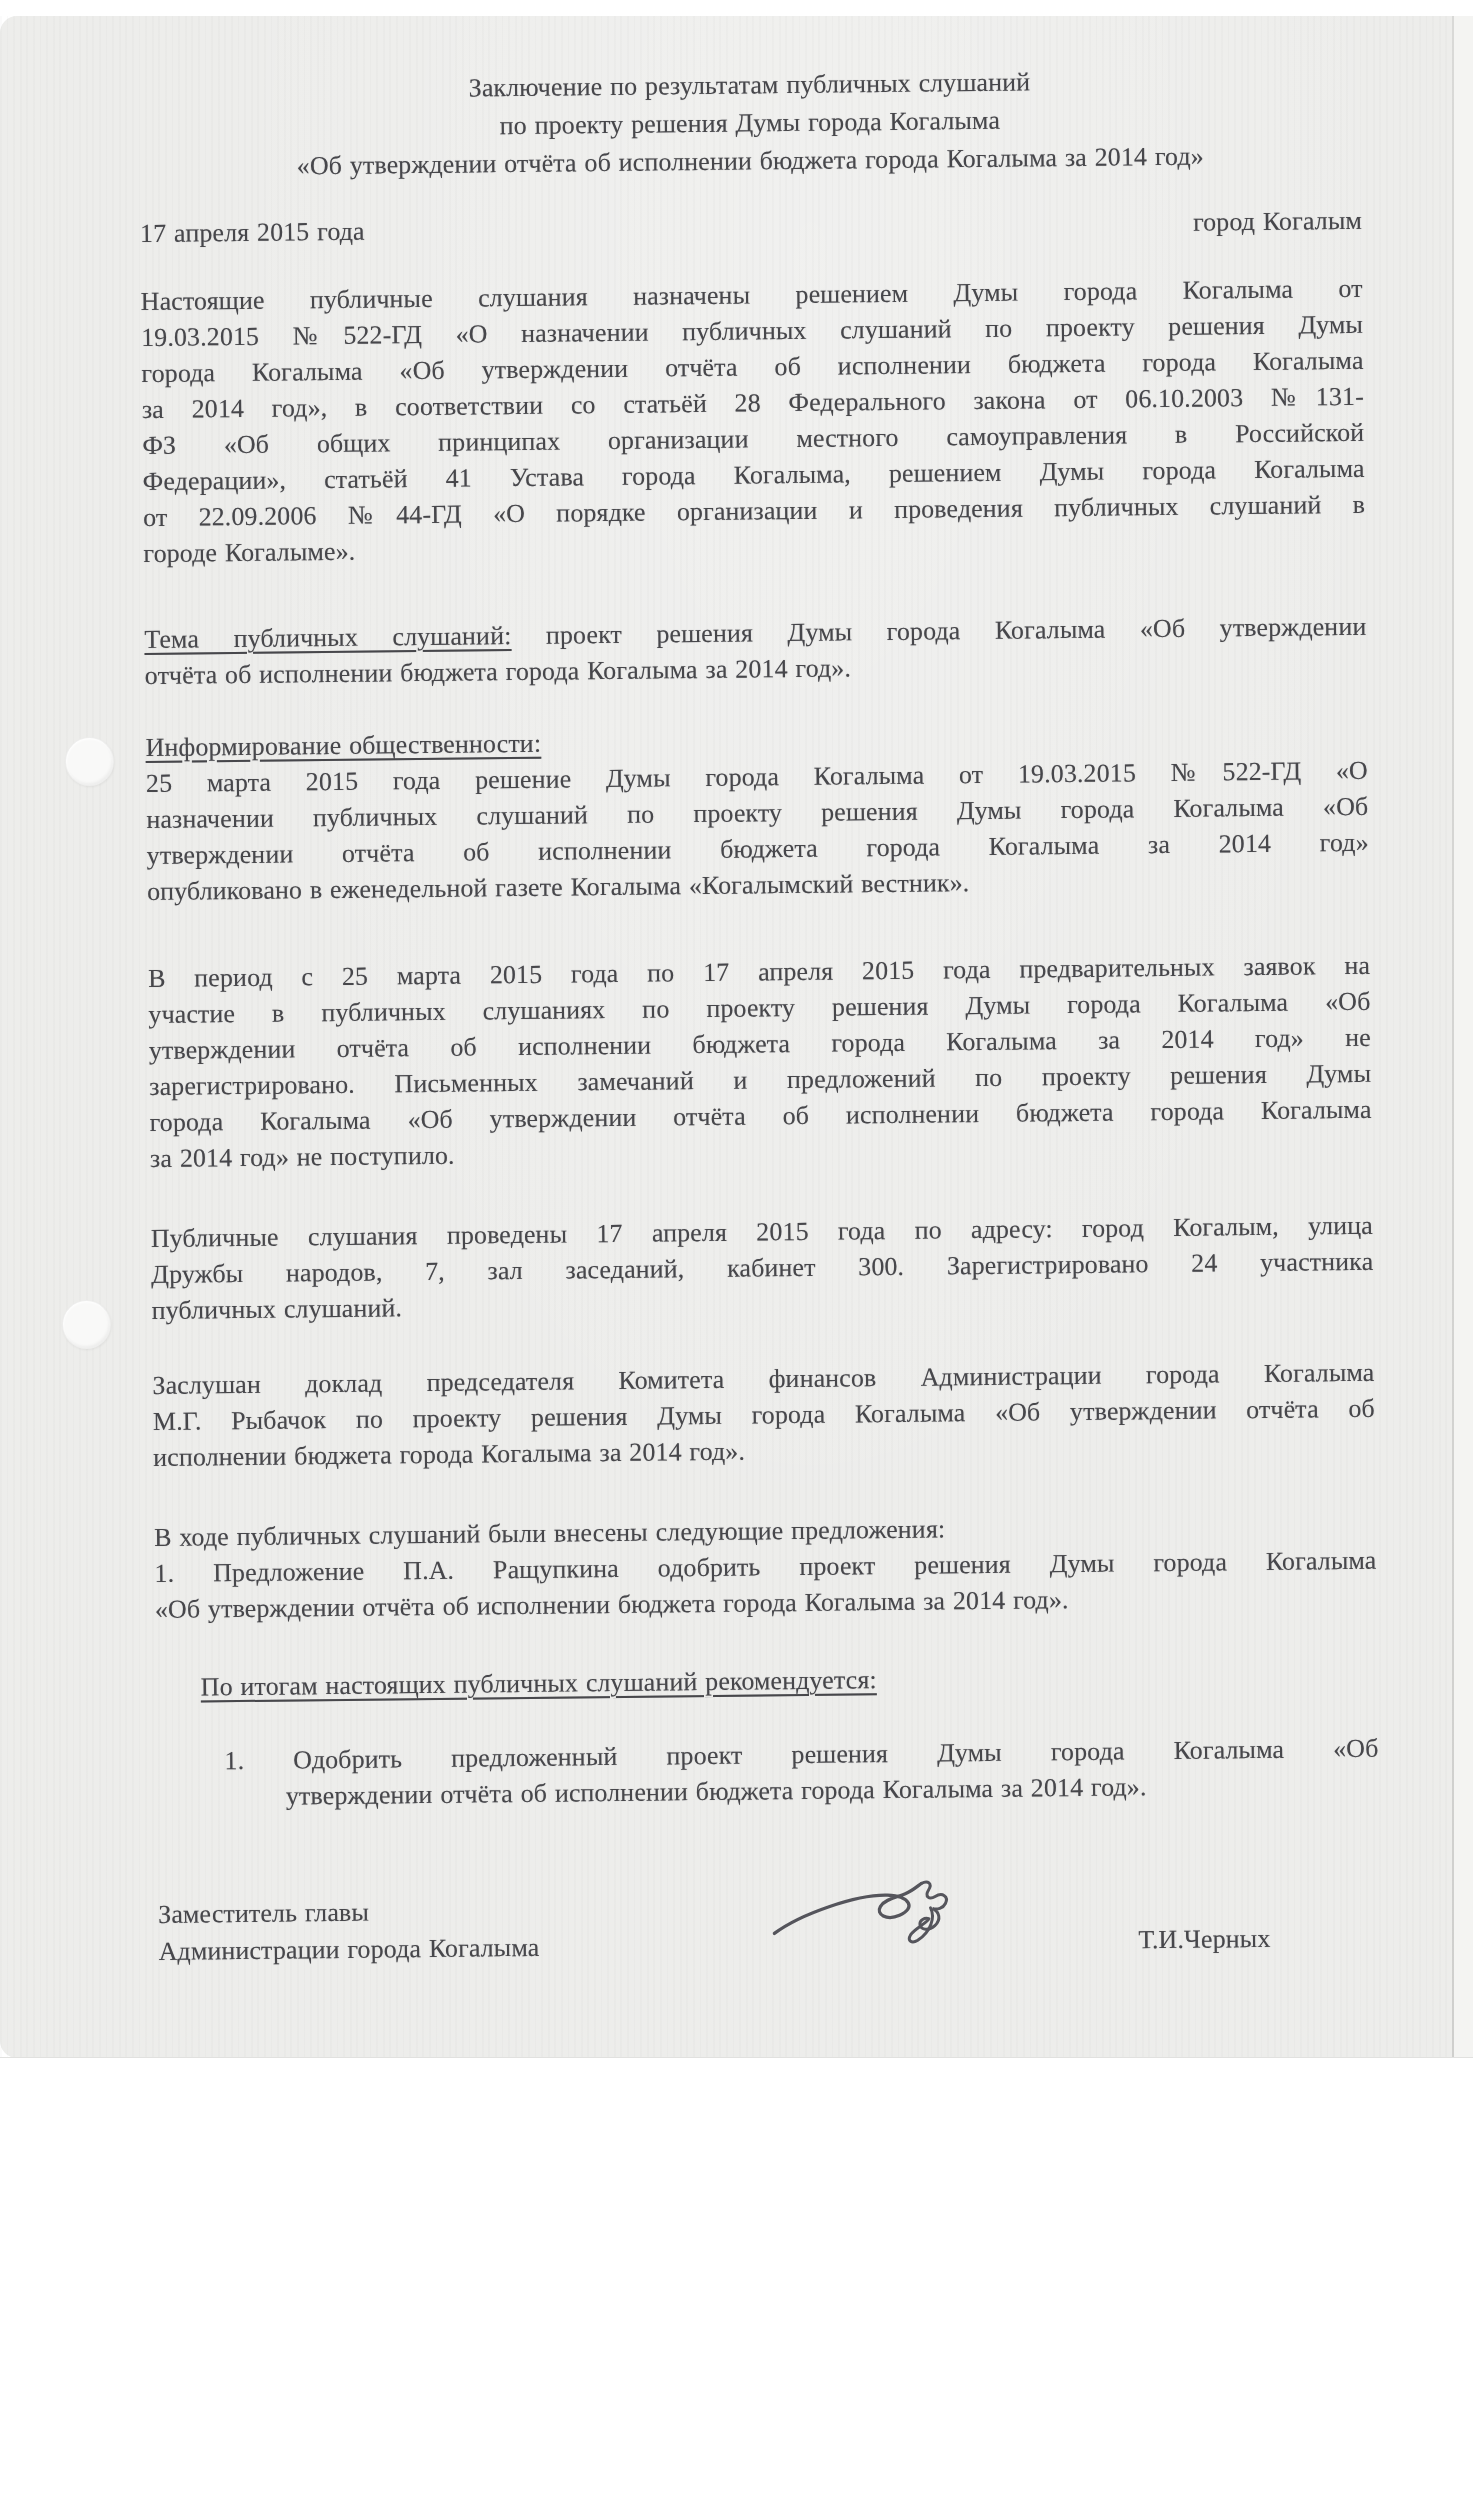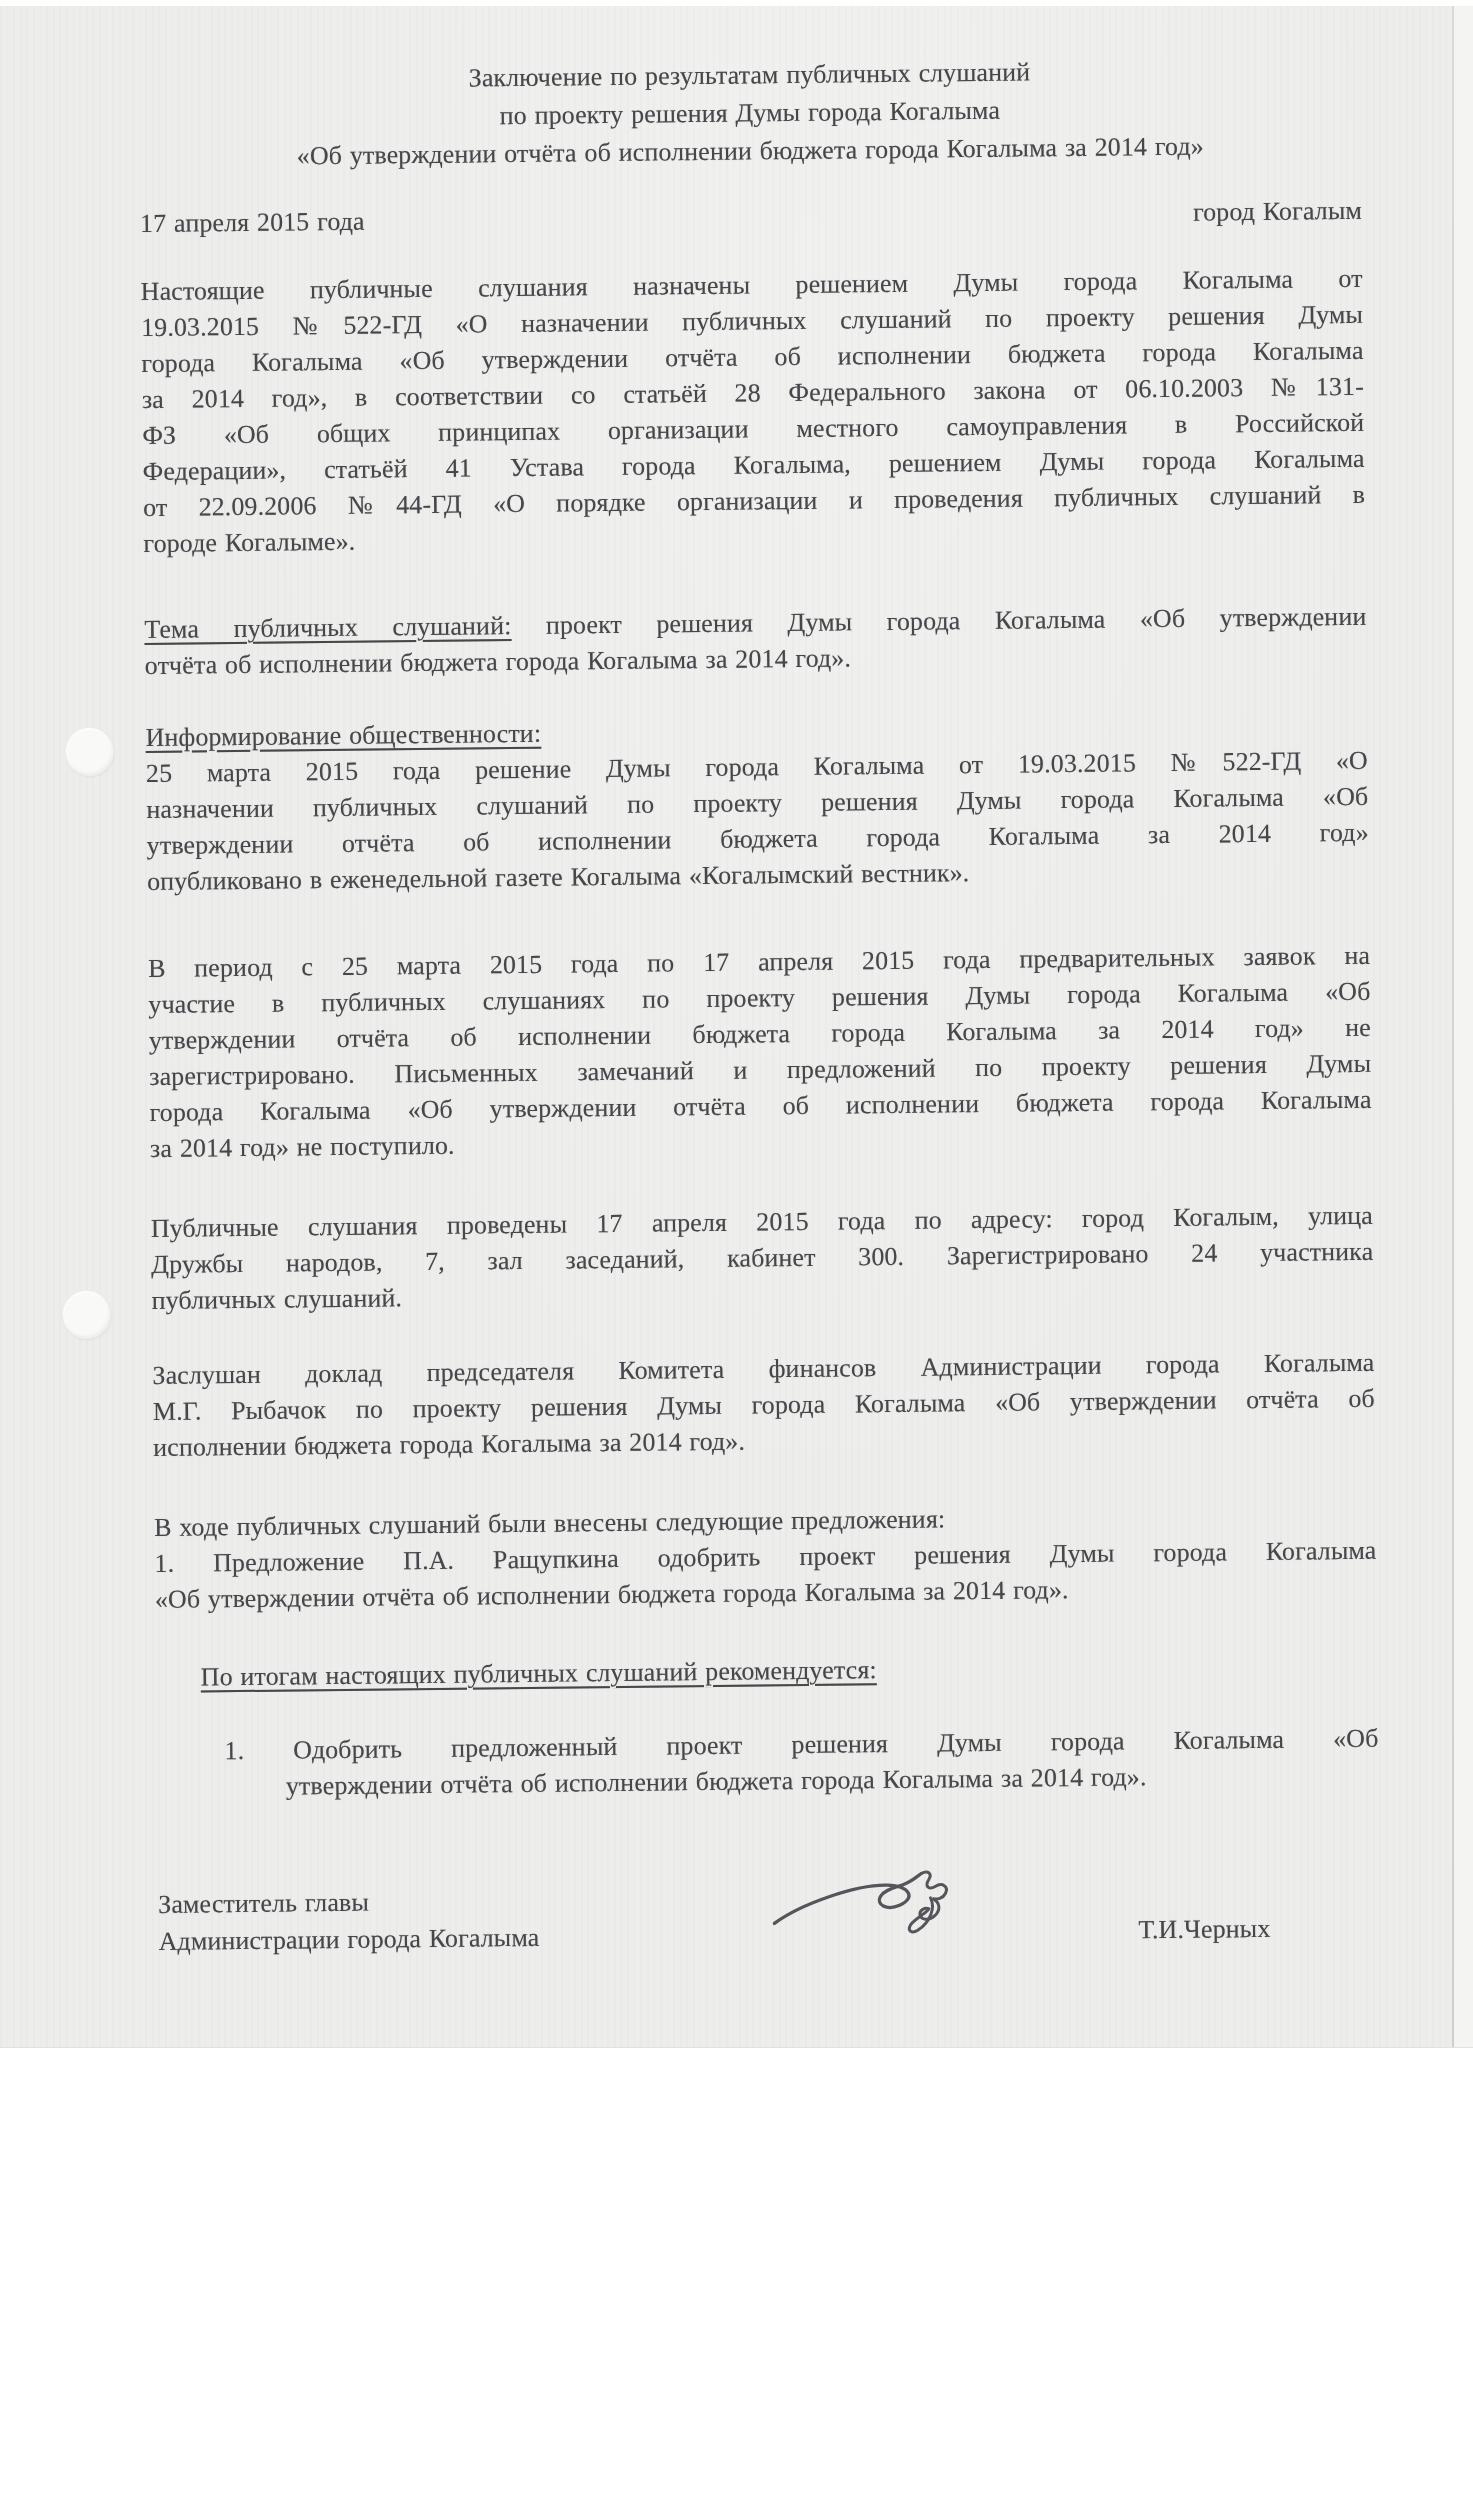--- a/index.html
+++ b/index.html
@@ -3,22 +3,23 @@
 <meta charset="utf-8">
 <style>
   html,body{margin:0;padding:0;}
   body{
     width:1474px;height:2512px;position:relative;overflow:hidden;
     background:#ffffff;
     font-family:"Liberation Serif","DejaVu Serif",serif;
   }
   
   .scan{
-    position:absolute;left:0;top:6px;width:1474px;height:2042px;
+    position:absolute;left:0;top:16px;width:1474px;height:2042px;
     background:#ededeb;
+    border-radius:17px;
   }
   .scan::before{ 
     content:"";position:absolute;inset:0;pointer-events:none;
     background:
       repeating-linear-gradient(90deg, rgba(0,0,0,0.015) 0 1.8px, rgba(255,255,255,0.02) 1.8px 3.6px, rgba(0,0,0,0) 3.6px 6.6px),
       radial-gradient(ellipse at 55% 12%, rgba(255,255,255,0.20), rgba(255,255,255,0) 55%);
   }
   .paper-edge{
     position:absolute;top:0;left:1452px;width:1.8px;height:2042px;
     background:linear-gradient(180deg,#d9d9d7,#cfcfcd);

